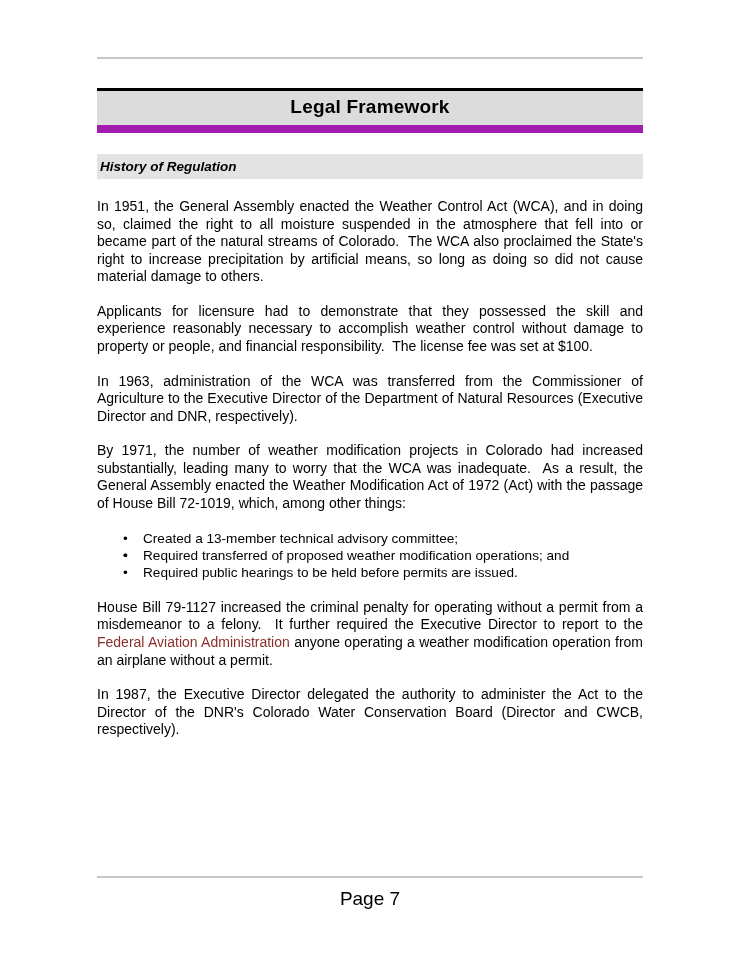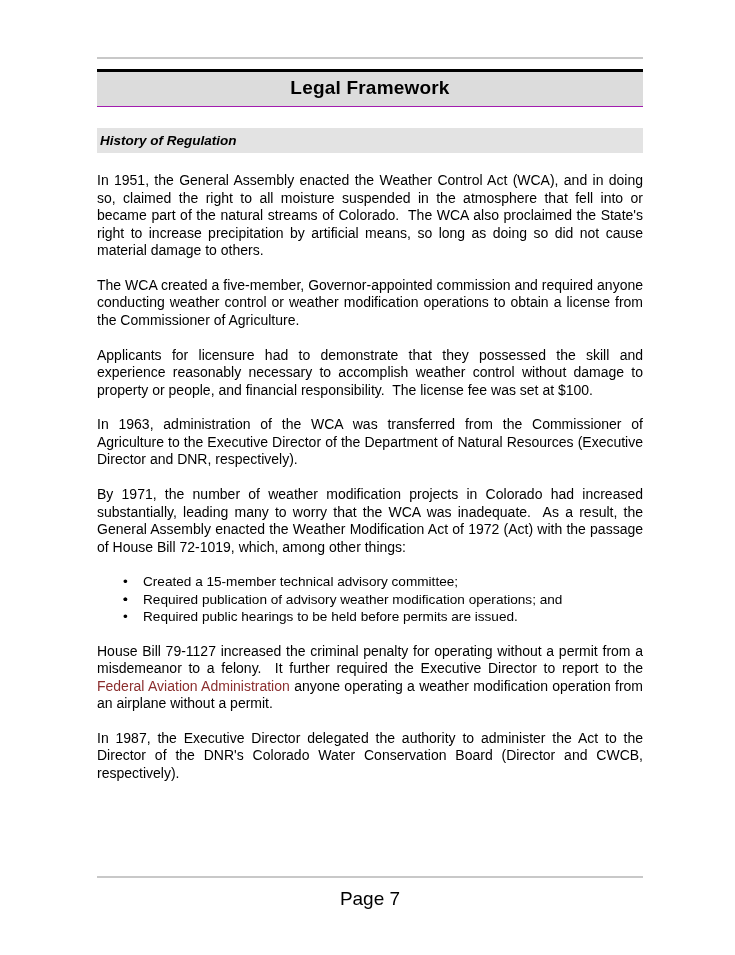--- a/index.html
+++ b/index.html
@@ -29,24 +29,24 @@
     width: 546px;
   }
 
   
   .header-rule {
     margin-top: 57px;
     height: 0;
     border-top: 2px solid #c8c8c8;
   }
   .title-banner {
-    margin-top: 10px;
+    margin-top: 29px;
     background: #dcdcdc;
     border-top: 3px solid #000000;
-    border-bottom: 1px solid #a21caf;
+    border-bottom: 8px solid #a21caf;
     padding: 6px 0 7px 0;
     text-align: center;
   }
   .title-banner .title-text {
     font-size: 19px;
     font-weight: bold;
     letter-spacing: 0.2px;
     line-height: 1.1;
   }
 
@@ -136,39 +136,38 @@
     </div>
 
     <div class="subheading">
       <span class="subheading-text">History of Regulation</span>
     </div>
 
     <div class="body-block">
 
       <p class="para">In 1951, the General Assembly enacted the Weather Control Act (WCA), and in doing so, claimed the right to all moisture suspended in the atmosphere that fell into or became part of the natural streams of Colorado.  The WCA also proclaimed the State's right to increase precipitation by artificial means, so long as doing so did not cause material damage to others.</p>
 
-      <p class="para">The WCA created a five-member, Governor-appointed commission and required anyone conducting weather control or weather modification operations to obtain a license from the Commissioner of Agriculture.</p>
 
       <p class="para">Applicants for licensure had to demonstrate that they possessed the skill and experience reasonably necessary to accomplish weather control without damage to property or people, and financial responsibility.  The license fee was set at $100.</p>
 
       <p class="para">In 1963, administration of the WCA was transferred from the Commissioner of Agriculture to the Executive Director of the Department of Natural Resources (Executive Director and DNR, respectively).</p>
 
       <p class="para">By 1971, the number of weather modification projects in Colorado had increased substantially, leading many to worry that the WCA was inadequate.  As a result, the General Assembly enacted the Weather Modification Act of 1972 (Act) with the passage of House Bill 72-1019, which, among other things:</p>
 
       <ul class="bullets">
         <li>
           <span class="bullet-dot">•</span>
-          <span>Created a 15-member technical advisory committee;</span>
+          <span>Created a 13-member technical advisory committee;</span>
         </li>
         <li>
           <span class="bullet-dot">•</span>
         </li>
         <li>
           <span class="bullet-dot">•</span>
-          <span>Required publication of advisory weather modification operations; and</span>
+          <span>Required transferred of proposed weather modification operations; and</span>
         </li>
         <li>
           <span class="bullet-dot">•</span>
           <span>Required public hearings to be held before permits are issued.</span>
         </li>
       </ul>
 
       <p class="para"><span>House Bill 79-1127 increased the criminal penalty for operating without a permit from a misdemeanor to a felony.  It further required the Executive Director to report to the </span><span class="edit-red">Federal Aviation Administration</span><span> anyone operating a weather modification operation from an airplane without a permit.</span></p>
 
       <p class="para">In 1987, the Executive Director delegated the authority to administer the Act to the Director of the DNR's Colorado Water Conservation Board (Director and CWCB, respectively).</p>

